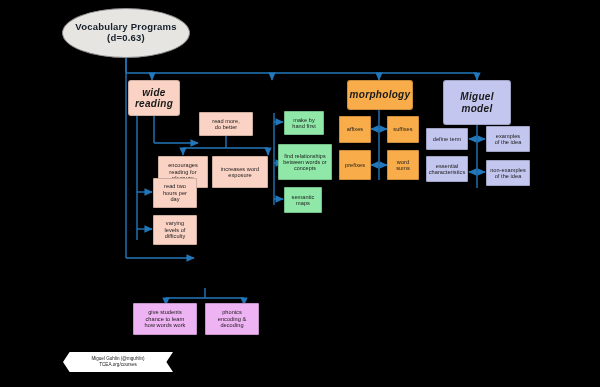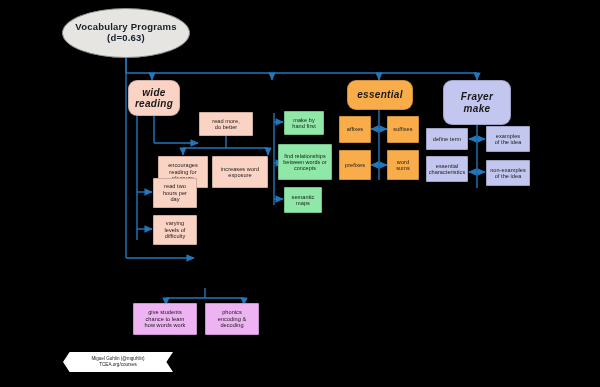--- a/index.html
+++ b/index.html
@@ -40,21 +40,21 @@
   .root {
     border-radius: 50%;
     background: #e7e5e2;
     border: 1px solid #8a8a8a;
     font-size: 9.5px;
     font-weight: bold;
     letter-spacing: 0.2px;
     color: #15202b;
   }
   .cat {
-    border-radius: 9px;
+    border-radius: 3px;
     font-style: italic;
     font-weight: bold;
     font-size: 10px;
     letter-spacing: 0.3px;
   }
   .leaf {
     border-radius: 1px;
     font-size: 5.6px;
     letter-spacing: 0.05px;
   }
@@ -176,38 +176,38 @@
     <span>find relationships
 between words or
 concepts</span>
   </div>
   <div class="node leaf" style="left:284px; top:187px; width:38px; height:26px; background:#8fe8a8;">
     <span>semantic
 maps</span>
   </div>
 
   <div class="node cat" style="left:347px; top:80px; width:66px; height:30px; background:#f9ad4a;">
-    <span>essential</span>
+    <span>morphology</span>
   </div>
   <div class="node leaf" style="left:339px; top:116px; width:32px; height:27px; background:#f9ad4a;">
     <span>affixes</span>
   </div>
   <div class="node leaf" style="left:387px; top:116px; width:32px; height:27px; background:#f9ad4a;">
     <span>suffixes</span>
   </div>
   <div class="node leaf" style="left:339px; top:150px; width:32px; height:30px; background:#f9ad4a;">
     <span>prefixes</span>
   </div>
   <div class="node leaf" style="left:387px; top:150px; width:32px; height:30px; background:#f9ad4a;">
     <span>word
 sums</span>
   </div>
 
   <div class="node cat" style="left:443px; top:80px; width:68px; height:45px; background:#c3c6ee;">
-    <span>Frayer make</span>
+    <span>Miguel model</span>
   </div>
   <div class="node leaf" style="left:426px; top:128px; width:42px; height:22px; background:#c3c6ee;">
     <span>define term</span>
   </div>
   <div class="node leaf" style="left:486px; top:126px; width:44px; height:26px; background:#c3c6ee;">
     <span>examples
 of the idea</span>
   </div>
   <div class="node leaf" style="left:426px; top:156px; width:42px; height:26px; background:#c3c6ee;">
     <span>essential

